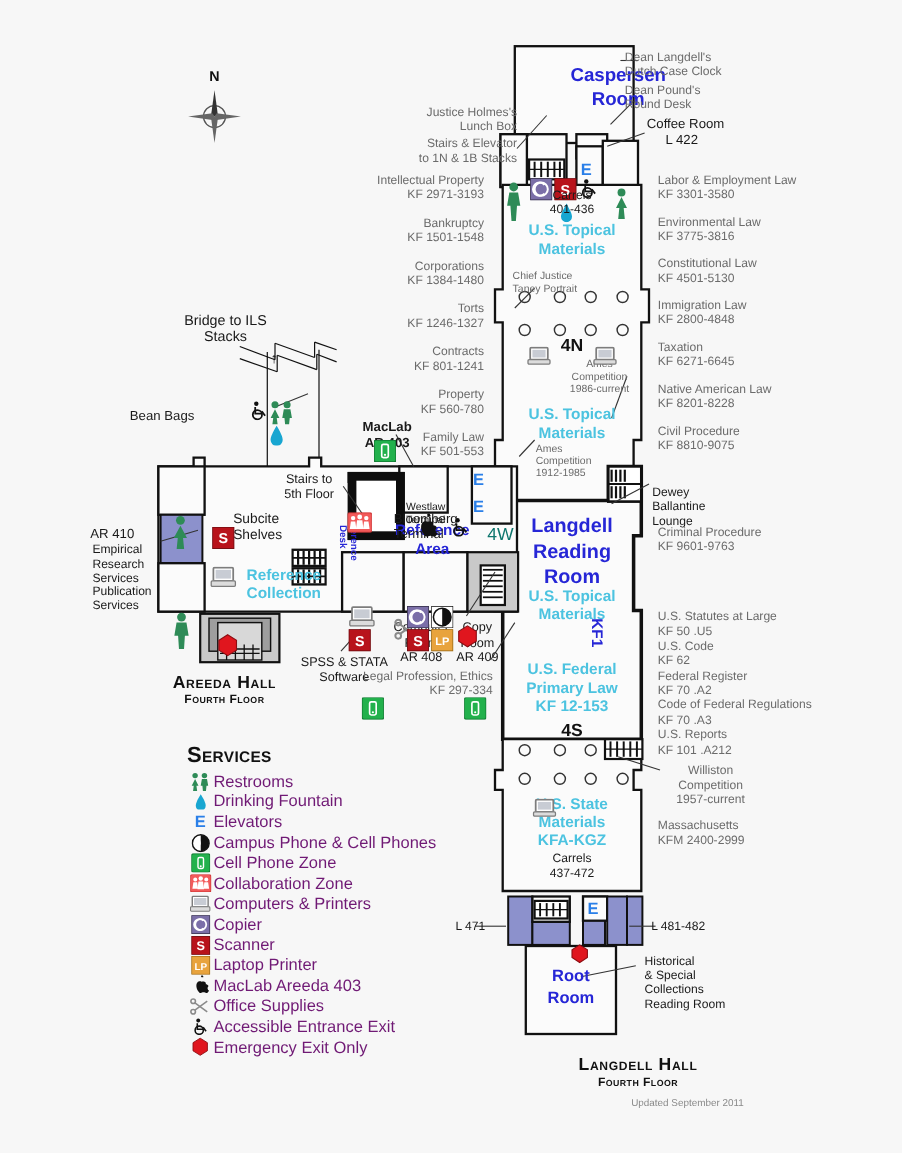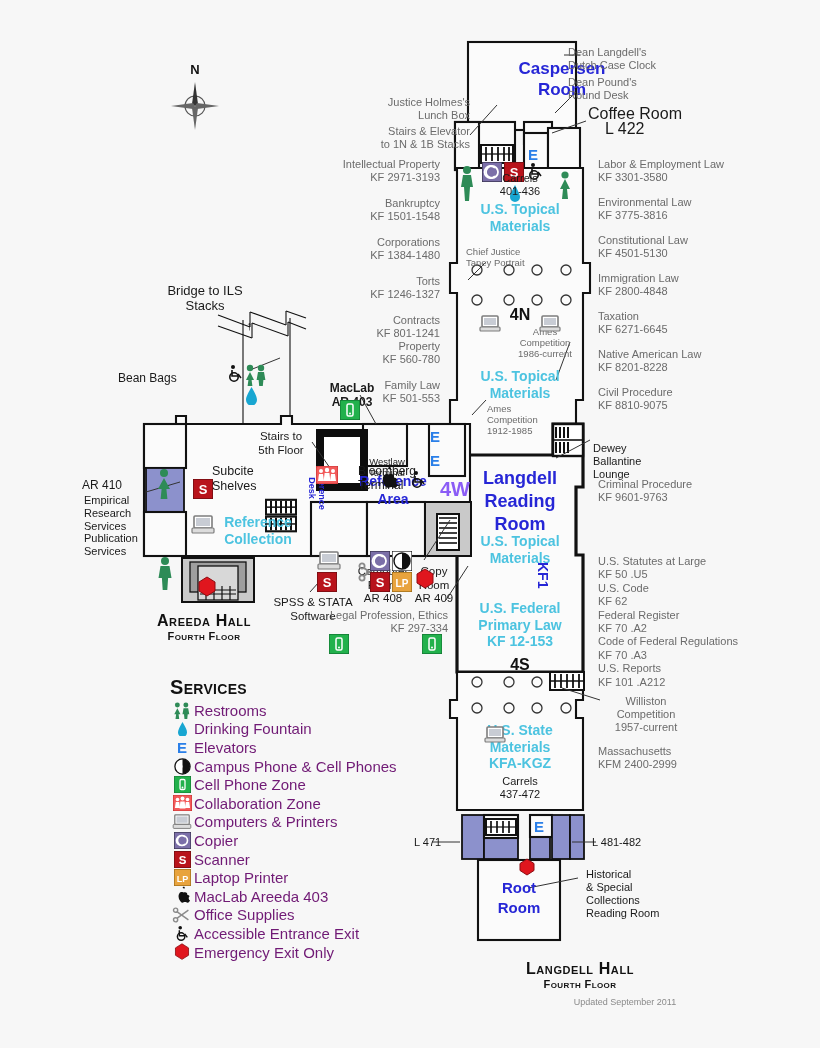--- a/index.html
+++ b/index.html
@@ -8,21 +8,21 @@
     background:#f7f7f7;
     font-family:"Liberation Sans","DejaVu Sans",sans-serif;
     color:#222;
   }
   .map{position:absolute;left:0;top:0;width:820px;height:1048px;}
   
   .t{position:absolute;white-space:pre;line-height:1.18;}
   .gray{color:#6b6b6b;font-size:11px;text-align:right;}
   .grayL{color:#6b6b6b;font-size:11px;text-align:left;}
   .blk{color:#1a1a1a;font-size:11px;}
-  .blk12{color:#1a1a1a;font-size:16px;}
+  .blk12{color:#1a1a1a;font-size:12px;}
   .cyan{color:#4cc3e0;font-weight:bold;}
   .blue{color:#2626d6;font-weight:bold;}
   .ctr{text-align:center;}
   .rt{text-align:right;}
 
   
   #legend{position:absolute;left:170px;top:676px;width:300px;}
   #legend .title{font-size:20px;font-weight:bold;letter-spacing:.3px;color:#111;
      font-variant:small-caps;margin-bottom:2px;}
   .leg-row{display:flex;align-items:center;height:18.6px;}
@@ -343,21 +343,21 @@
         <rect x="3" y="1" width="16" height="11" rx="1" fill="#fff" stroke="#7d7d7d" stroke-width="1.6"></rect>
         <rect x="5" y="3" width="12" height="7" fill="#c8ccd4"></rect>
         <rect x="1" y="12" width="20" height="4" rx="1" fill="#dcdcdc" stroke="#7d7d7d" stroke-width="1.2"></rect>
       </svg>
 </div>
 
 <div class="t gray" id="cnleft" style="left:300px;top:158px;width:140px;"><div style="margin-bottom: 13px; white-space: pre;">Intellectual Property
 KF 2971-3193</div><div style="margin-bottom: 13px; white-space: pre;">Bankruptcy
 KF 1501-1548</div><div style="margin-bottom: 13px; white-space: pre;">Corporations
 KF 1384-1480</div><div style="margin-bottom: 13px; white-space: pre;">Torts
-KF 1246-1327</div><div style="white-space: pre;">Contracts
+KF 1246-1327</div><div style="margin-bottom: 13px; white-space: pre;">Contracts
 KF 801-1241</div><div style="margin-bottom: 13px; white-space: pre;">Property
 KF 560-780</div><div style="margin-bottom: 13px; white-space: pre;">Family Law
 KF 501-553</div></div>
 
 <div class="t grayL" id="cnright" style="left:598px;top:158px;width:180px;"><div style="margin-bottom: 12px; white-space: pre;">Labor &amp; Employment Law
 KF 3301-3580</div><div style="margin-bottom: 12px; white-space: pre;">Environmental Law
 KF 3775-3816</div><div style="margin-bottom: 12px; white-space: pre;">Constitutional Law
 KF 4501-5130</div><div style="margin-bottom: 12px; white-space: pre;">Immigration Law
 KF 2800-4848</div><div style="margin-bottom: 12px; white-space: pre;">Taxation
 KF 6271-6645</div><div style="margin-bottom: 12px; white-space: pre;">Native American Law
@@ -381,21 +381,21 @@
 <div class="t ctr blue" style="left:462px;top:467px;width:116px;font-size:18px;line-height:1.27;">Langdell
 Reading
 Room</div>
 <div class="t ctr cyan" style="left:462px;top:533px;width:116px;font-size:14px;">U.S. Topical
 Materials</div>
 <div class="t ctr cyan" style="left:455px;top:600px;width:130px;font-size:14px;">U.S. Federal
 Primary Law
 KF 12-153</div>
 <div class="t blue" style="left:551px;top:562px;font-size:14px;transform:rotate(90deg);transform-origin:left top;">KF1</div>
 <div class="t ctr" style="left:462px;top:656px;width:116px;font-size:16px;font-weight:bold;color:#111;">4S</div>
-<div class="t ctr" style="left:432px;top:478px;width:46px;font-size:20px;font-weight:bold;color:#8b5cf6;">4W</div>
+<div class="t ctr" style="left:432px;top:478px;width:46px;font-size:16px;font-weight:normal;color:#0f766e;">4W</div>
 
 <div class="t ctr cyan" style="left:462px;top:722px;width:116px;font-size:14px;">U.S. State
 Materials
 KFA-KGZ</div>
 <div class="t ctr blk" style="left:470px;top:775px;width:100px;">Carrels
 437-472</div>
 <div class="t" style="left:484px;top:688px;">
   <svg width="22" height="18" viewBox="0 0 22 18">
         <rect x="3" y="1" width="16" height="11" rx="1" fill="#fff" stroke="#7d7d7d" stroke-width="1.6"></rect>
         <rect x="5" y="3" width="12" height="7" fill="#c8ccd4"></rect>

